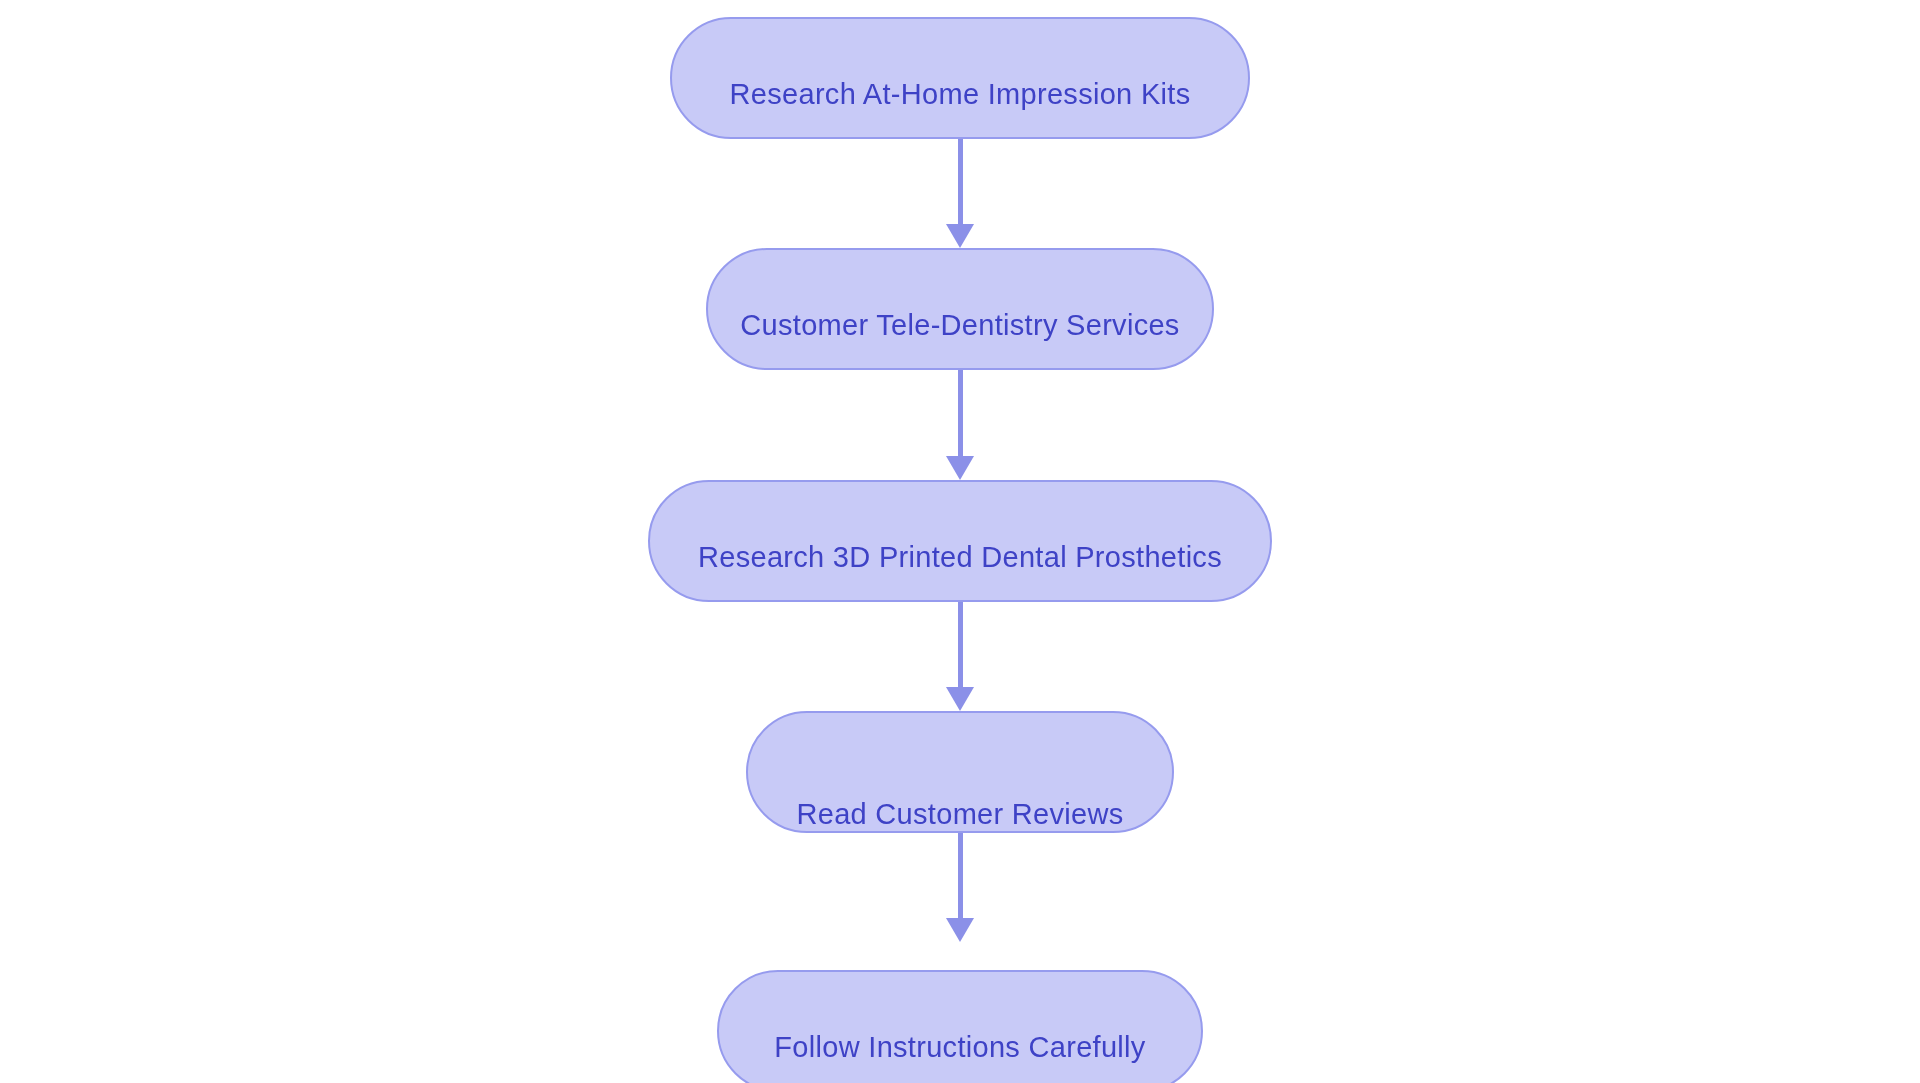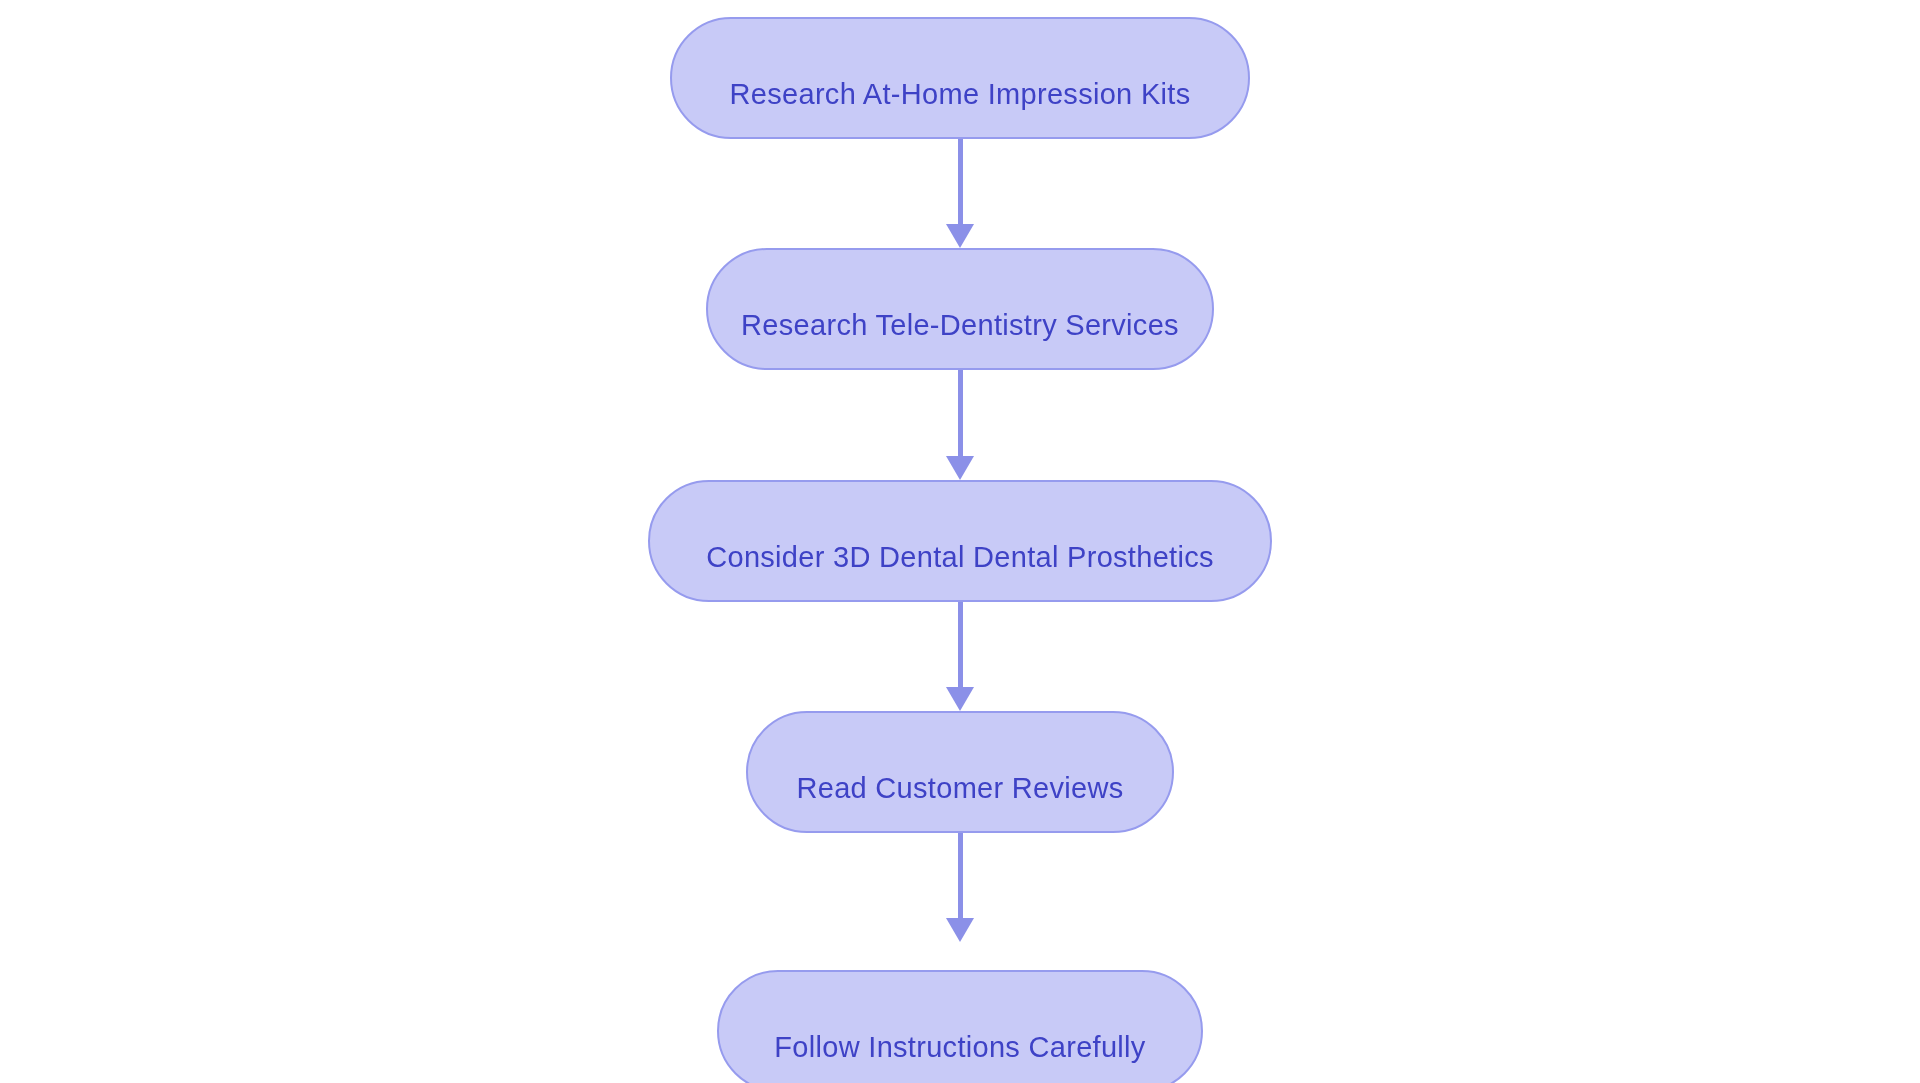--- a/index.html
+++ b/index.html
@@ -34,21 +34,21 @@
     font-weight: 500;
     letter-spacing: 0.3px;
     color: var(--node-text, #3e42c6);
     white-space: nowrap;
     text-align: center;
     margin-top: 32px;
   }
   .n1 { left: 670px; top: 17px;  width: 580px; }
   .n2 { left: 706px; top: 248px; width: 508px; }
   .n3 { left: 648px; top: 480px; width: 624px; }
-  .n4 { left: 746px; top: 711px; width: 428px; }
+  .n4 { left: 746px; top: 711px; width: 428px; align-items: flex-end; }
   .n5 { left: 717px; top: 970px; width: 486px; }
 
   .arrow {
     position: absolute;
     left: 946px;
     width: 28px;
     display: flex;
     flex-direction: column;
     align-items: center;
   }
@@ -77,30 +77,30 @@
   <div class="node n1">
     <span class="node-label">Research At-Home Impression Kits</span>
   </div>
 
   <div class="arrow a1">
     <div class="arrow-shaft"></div>
     <div class="arrow-head"></div>
   </div>
 
   <div class="node n2">
-    <span class="node-label">Research Tele-Dentistry Services</span>
+    <span class="node-label">Customer Tele-Dentistry Services</span>
   </div>
 
   <div class="arrow a2">
     <div class="arrow-shaft"></div>
     <div class="arrow-head"></div>
   </div>
 
   <div class="node n3">
-    <span class="node-label">Consider 3D Dental Dental Prosthetics</span>
+    <span class="node-label">Research 3D Printed Dental Prosthetics</span>
   </div>
 
   <div class="arrow a3">
     <div class="arrow-shaft"></div>
     <div class="arrow-head"></div>
   </div>
 
   <div class="node n4">
     <span class="node-label">Read Customer Reviews</span>
   </div>

